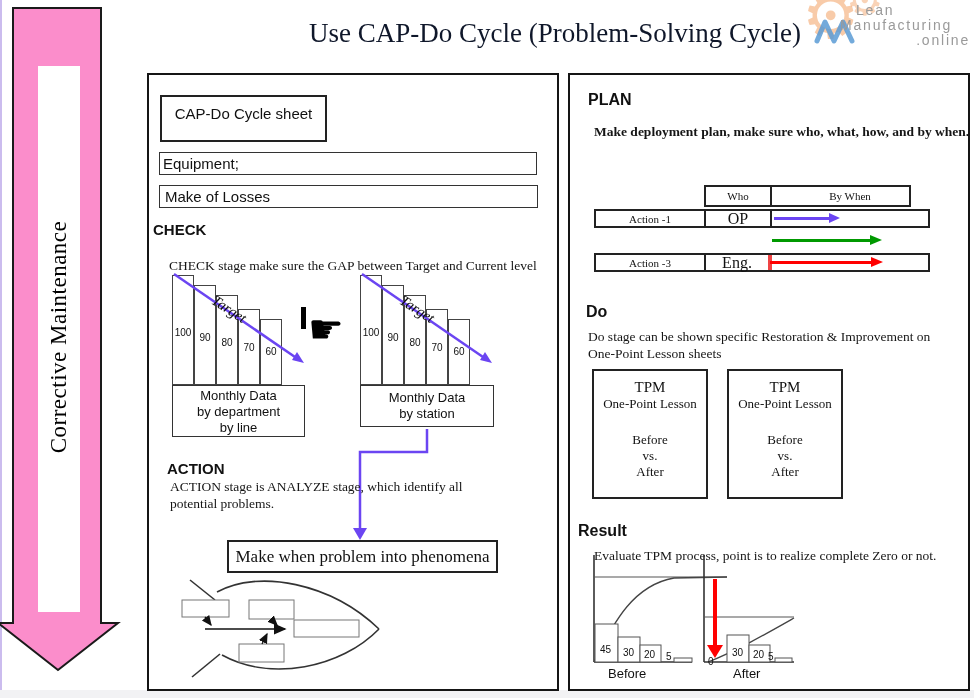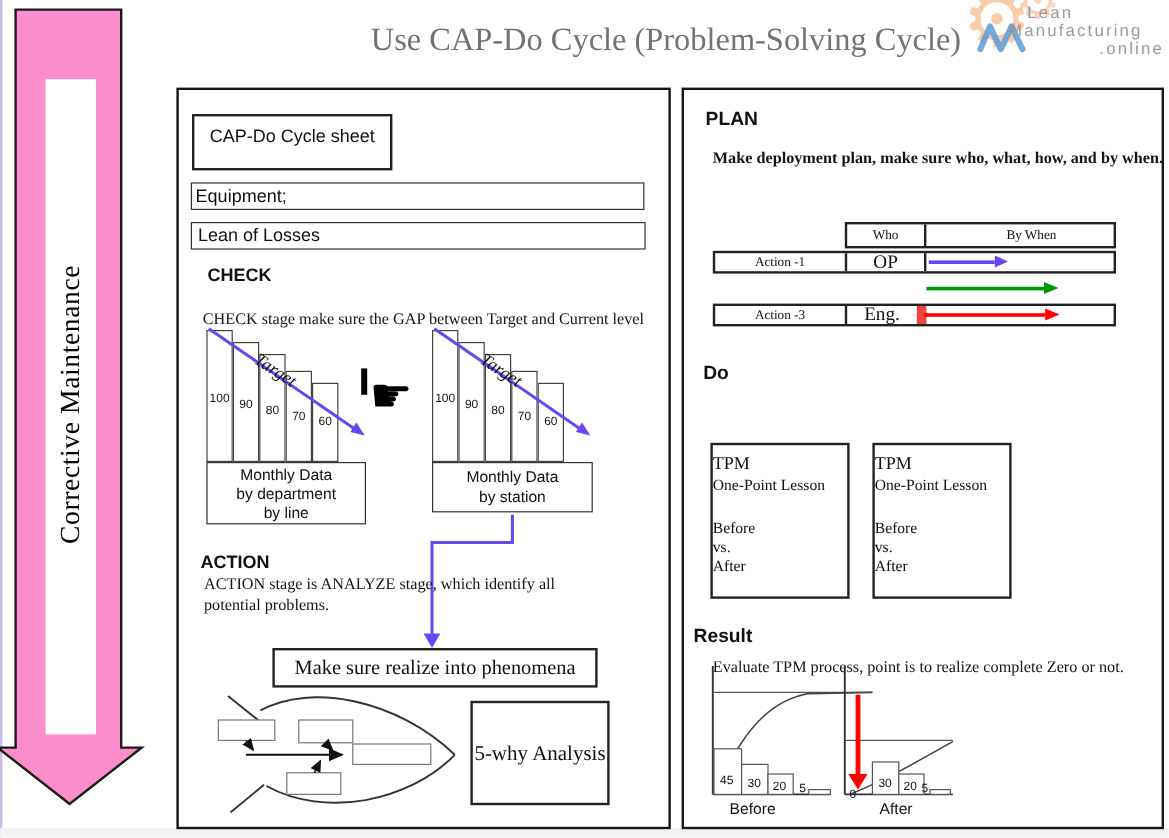--- a/index.html
+++ b/index.html
@@ -23,38 +23,38 @@
   .pt-cell{height:100%;display:flex;align-items:center;justify-content:center;box-sizing:border-box;
            font-family:"Liberation Serif",serif;}
   .pt-small{font-size:11px;}
   .pt-big{font-size:16px;}
   .aline{height:3px;}
   .ahead{width:0;height:0;border-top:5px solid transparent;border-bottom:5px solid transparent;}
   .purple-bg{background:#6B45F2;} .purple-h{border-left:11px solid #6B45F2;}
   .green-bg{background:#009900;}  .green-h{border-left:12px solid #009900;}
   .red-bg{background:#FF0000;}    .red-h{border-left:12px solid #FF0000;}
   .tpm-card{position:absolute;width:112px;height:126px;border:2px solid #222;background:#fff;
-            font-family:"Liberation Serif",serif;text-align:left;}
+            font-family:"Liberation Serif",serif;text-align:center;}
   .logo-text{color:#9a9a9a;font-size:14px;line-height:15px;letter-spacing:1.8px;text-align:left;}
   .gear{position:absolute;color:rgba(244,168,112,0.6);line-height:1;}
 </style>
 </head>
 <body>
 
 <div class="abs" style="left:0;top:0;width:2px;height:698px;background:#cbbcee;"></div>
 <div class="abs" style="left:0;top:690px;width:974px;height:8px;background:#f2f2f4;"></div>
 
 <svg class="abs" style="left:0;top:0;" width="126" height="680" viewBox="0 0 126 680">
   <polygon points="13,8 101,8 101,623 118,623 58,670 -2,623 13,623" fill="#FB8DCB" stroke="#1a1a1a" stroke-width="2"></polygon>
   <rect x="38" y="66" width="42" height="546" fill="#ffffff"></rect>
 </svg>
 <div class="abs serif" style="left:-71px;top:324px;width:260px;height:26px;transform:rotate(-90deg);
             font-size:23px;text-align:center;letter-spacing:0.5px;color:#000;">Corrective Maintenance</div>
 
-<div class="abs serif" style="left:170px;top:18px;width:770px;text-align:center;font-size:27px;color:#737373;">Use CAP-Do Cycle (Problem-Solving Cycle)</div>
+<div class="abs serif" style="left:170px;top:18px;width:770px;text-align:center;font-size:27px;color:#0f172a;">Use CAP-Do Cycle (Problem-Solving Cycle)</div>
 
 <div class="abs" style="right:0;top:0;width:200px;height:62px;">
   <span class="gear" style="left:28px;top:-16px;font-size:64px;">⚙</span>
   <span class="gear" style="left:72px;top:-20px;font-size:42px;color:rgba(244,168,112,0.5);">⚙</span>
   <svg class="abs" style="left:40px;top:17px;" width="42" height="28" viewBox="0 0 42 28">
     <path d="M3,24 L11,5 L20,24 L29,5 L38,24" fill="none" stroke="#5B9BD5" stroke-width="5" stroke-linejoin="round" stroke-linecap="round" opacity="0.85"></path>
   </svg>
   <div class="abs logo-text" style="right:4px;top:3px;width:130px;">
     <div style="padding-left:16px;">Lean</div>
     <div>Manufacturing</div>
@@ -67,24 +67,24 @@
   <div class="abs" style="left:11px;top:20px;width:167px;height:47px;border:2px solid #222;background:#fff;
               font-size:15px;text-align:center;padding-top:8px;box-sizing:border-box;">
     <span>CAP-Do Cycle sheet</span>
   </div>
 
   <div class="fieldbox" style="left:10px;top:77px;width:378px;height:23px;line-height:22px;padding-left:3px;box-sizing:border-box;">
     <span>Equipment;</span>
   </div>
 
   <div class="fieldbox" style="left:10px;top:110px;width:379px;height:23px;line-height:22px;padding-left:5px;box-sizing:border-box;">
-    <span>Lean of Losses</span>
-  </div>
-
-  <div class="abs sec-head" style="left:24px;top:146px;text-align:center;">CHECK</div>
+    <span>Make of Losses</span>
+  </div>
+
+  <div class="abs sec-head" style="left:4px;top:146px;text-align:center;">CHECK</div>
 
   <div class="abs body-text" style="left:20px;top:182px;white-space:nowrap;">CHECK stage make sure the GAP between Target and Current level</div>
 
   <div class="bar" style="left:23px;top:200px;height:110px;"></div>
   <div class="bar" style="left:45px;top:210px;height:100px;"></div>
   <div class="bar" style="left:67px;top:220px;height:90px;"></div>
   <div class="bar" style="left:89px;top:234px;height:76px;"></div>
   <div class="bar" style="left:111px;top:244px;height:66px;"></div>
   <span class="barnum" style="left:23px;top:252px;">100</span>
   <span class="barnum" style="left:45px;top:257px;">90</span>
@@ -133,21 +133,21 @@
   <svg class="abs" style="left:200px;top:350px;" width="100" height="122" viewBox="0 0 100 122">
     <polyline points="78,4 78,27 11,27 11,105" fill="none" stroke="#6B45F2" stroke-width="2.5"></polyline>
     <polygon points="11,115 4,103 18,103" fill="#6B45F2"></polygon>
   </svg>
 
   <div class="abs sec-head" style="left:18px;top:385px;">ACTION</div>
 
   <div class="abs body-text" style="left:21px;top:403px;width:335px;">ACTION stage is ANALYZE stage, which identify all potential problems.</div>
 
   <div class="big-box" style="left:78px;top:465px;width:267px;height:29px;font-size:17px;">
-    <span>Make sure realize into phenomena</span>
+    <span>Make when problem into phenomena</span>
   </div>
 
   <svg class="abs" style="left:30px;top:500px;" width="235" height="115" viewBox="0 0 235 115">
     <defs>
       <marker id="fbm" markerWidth="9" markerHeight="8" refX="7" refY="3.5" orient="auto">
         <path d="M0,0 L8,3.5 L0,7 z" fill="#111"></path>
       </marker>
     </defs>
     <path d="M38,17 C80,-6 152,8 200,54" fill="none" stroke="#333" stroke-width="1.6"></path>
     <path d="M43,80 C92,107 162,93 200,54" fill="none" stroke="#333" stroke-width="1.6"></path>
@@ -156,32 +156,29 @@
     <line x1="26" y1="54" x2="106" y2="54" stroke="#111" stroke-width="1.6" marker-end="url(#fbm)"></line>
     <rect x="3" y="25" width="47" height="17" fill="#fff" stroke="#777"></rect>
     <rect x="70" y="25" width="45" height="19" fill="#fff" stroke="#777"></rect>
     <rect x="115" y="45" width="65" height="17" fill="#fff" stroke="#777"></rect>
     <rect x="60" y="69" width="45" height="18" fill="#fff" stroke="#777"></rect>
     <line x1="26" y1="42" x2="32" y2="50" stroke="#111" stroke-width="1.3" marker-end="url(#fbm)"></line>
     <line x1="92" y1="44" x2="98" y2="50" stroke="#111" stroke-width="1.3" marker-end="url(#fbm)"></line>
     <line x1="83" y1="69" x2="88" y2="59" stroke="#111" stroke-width="1.3" marker-end="url(#fbm)"></line>
   </svg>
 
-  <div class="big-box" style="left:243px;top:509px;width:112px;height:83px;font-size:17.5px;">
-    <span>5-why Analysis</span>
-  </div>
 </div>
 
 <div class="panel" style="left:568px;width:398px;">
 
   <div class="abs sec-head" style="left:18px;top:16px;font-size:16px;">PLAN</div>
 
   <div class="abs body-text" style="left:24px;top:48px;white-space:nowrap;font-weight:bold;">Make deployment plan, make sure who, what, how, and by when.</div>
 
-  <div class="pt-box" style="left:134px;top:110px;width:226px;height:22px;">
+  <div class="pt-box" style="left:134px;top:110px;width:207px;height:22px;">
     <div class="pt-cell pt-small" style="width:66px;border-right:2px solid #222;">Who</div>
     <div class="pt-cell pt-small" style="flex:1;margin-left:19px;">By When</div>
   </div>
 
   <div class="pt-box" style="left:24px;top:134px;width:336px;height:19px;">
     <div class="pt-cell pt-small" style="width:110px;border-right:2px solid #222;">Action -1</div>
     <div class="pt-cell pt-big" style="width:66px;border-right:2px solid #222;">OP</div>
     <div class="pt-cell" style="flex:1;"></div>
   </div>
   <div class="abs" style="left:204px;top:138px;display:flex;align-items:center;">
@@ -189,30 +186,31 @@
       <div class="ahead purple-h"></div>
   </div>
 
   <div class="abs" style="left:202px;top:160px;display:flex;align-items:center;">
     <div class="aline green-bg" style="width:98px;"></div>
       <div class="ahead green-h"></div>
   </div>
 
   <div class="pt-box" style="left:24px;top:178px;width:336px;height:19px;">
     <div class="pt-cell pt-small" style="width:110px;border-right:2px solid #222;">Action -3</div>
-    <div class="pt-cell pt-big" style="width:66px;border-right:8px solid #ef4444;">Eng.</div>
+    <div class="pt-cell pt-big" style="width:66px;border-right:4px solid #ef4444;">Eng.</div>
     <div class="pt-cell" style="flex:1;"></div>
   </div>
   <div class="abs" style="left:200px;top:182px;display:flex;align-items:center;">
     <div class="aline red-bg" style="width:101px;"></div>
       <div class="ahead red-h"></div>
   </div>
 
   <div class="abs sec-head" style="left:16px;top:228px;font-size:16px;">Do</div>
 
+  <div class="abs body-text" style="left:18px;top:253px;width:365px;">Do stage can be shown specific Restoration &amp; Improvement on One-Point Lesson sheets</div>
 
   <div class="tpm-card" style="left:22px;top:294px;">
     <div style="font-size:15px;margin-top:8px;">TPM</div>
     <div style="font-size:13px;">One-Point Lesson</div>
     <div style="font-size:13px;margin-top:20px;">Before</div>
     <div style="font-size:13px;">vs.</div>
     <div style="font-size:13px;">After</div>
   </div>
 
   <div class="tpm-card" style="left:157px;top:294px;">

